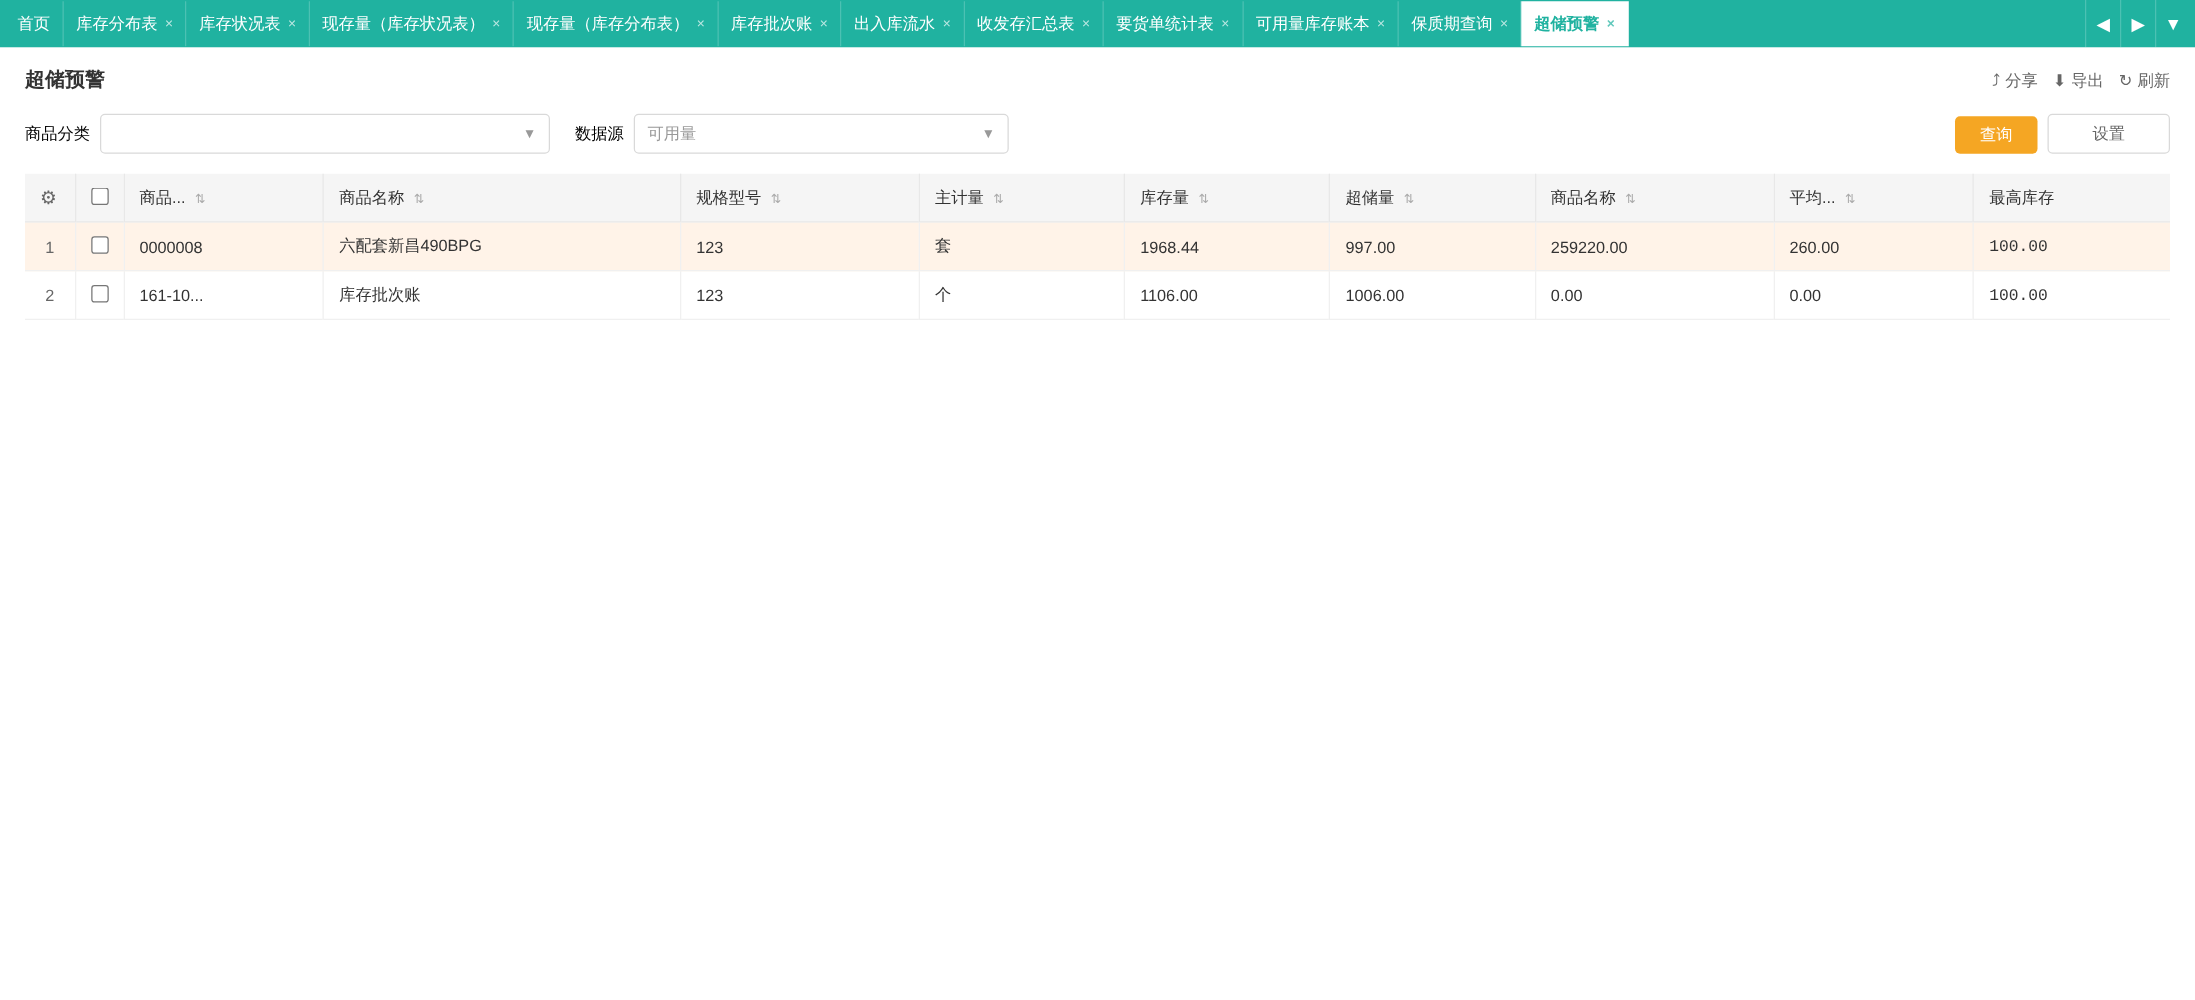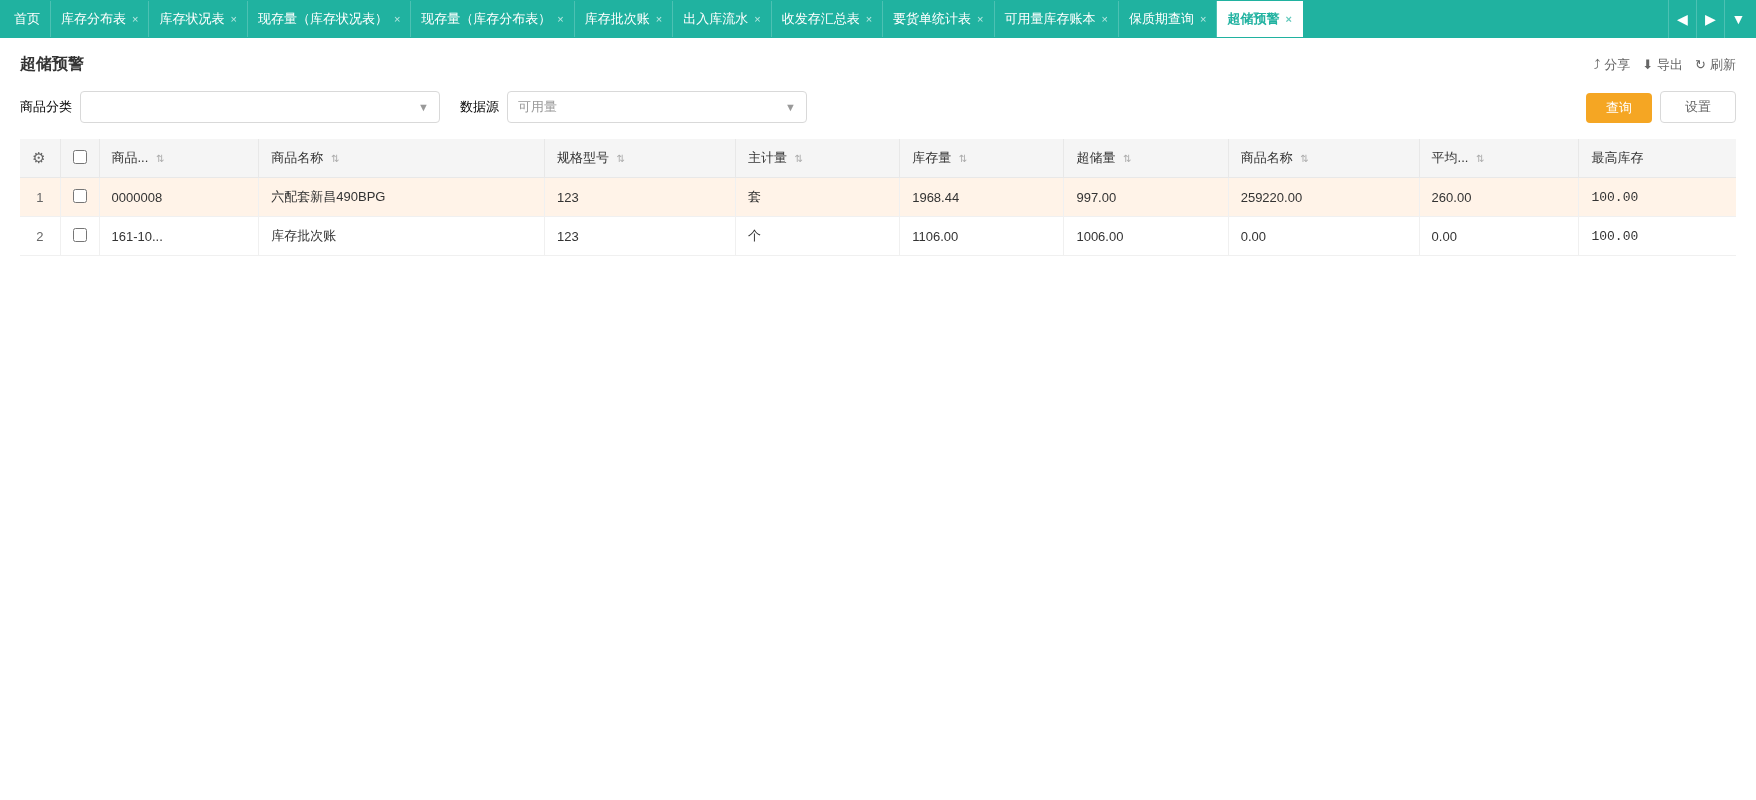--- a/index.html
+++ b/index.html
@@ -136,21 +136,21 @@
       border-radius: 4px;
       padding: 6px 20px;
       font-size: 13px;
       cursor: pointer;
     }
     .btn-settings {
       background: #fff;
       color: #666;
       border: 1px solid #d9d9d9;
       border-radius: 4px;
-      padding: 6px 24px;
+      padding: 6px 35px;
       font-size: 13px;
       cursor: pointer;
     }
 
     
     .data-table {
       width: 100%;
       border-collapse: collapse;
       font-size: 13px;
     }

